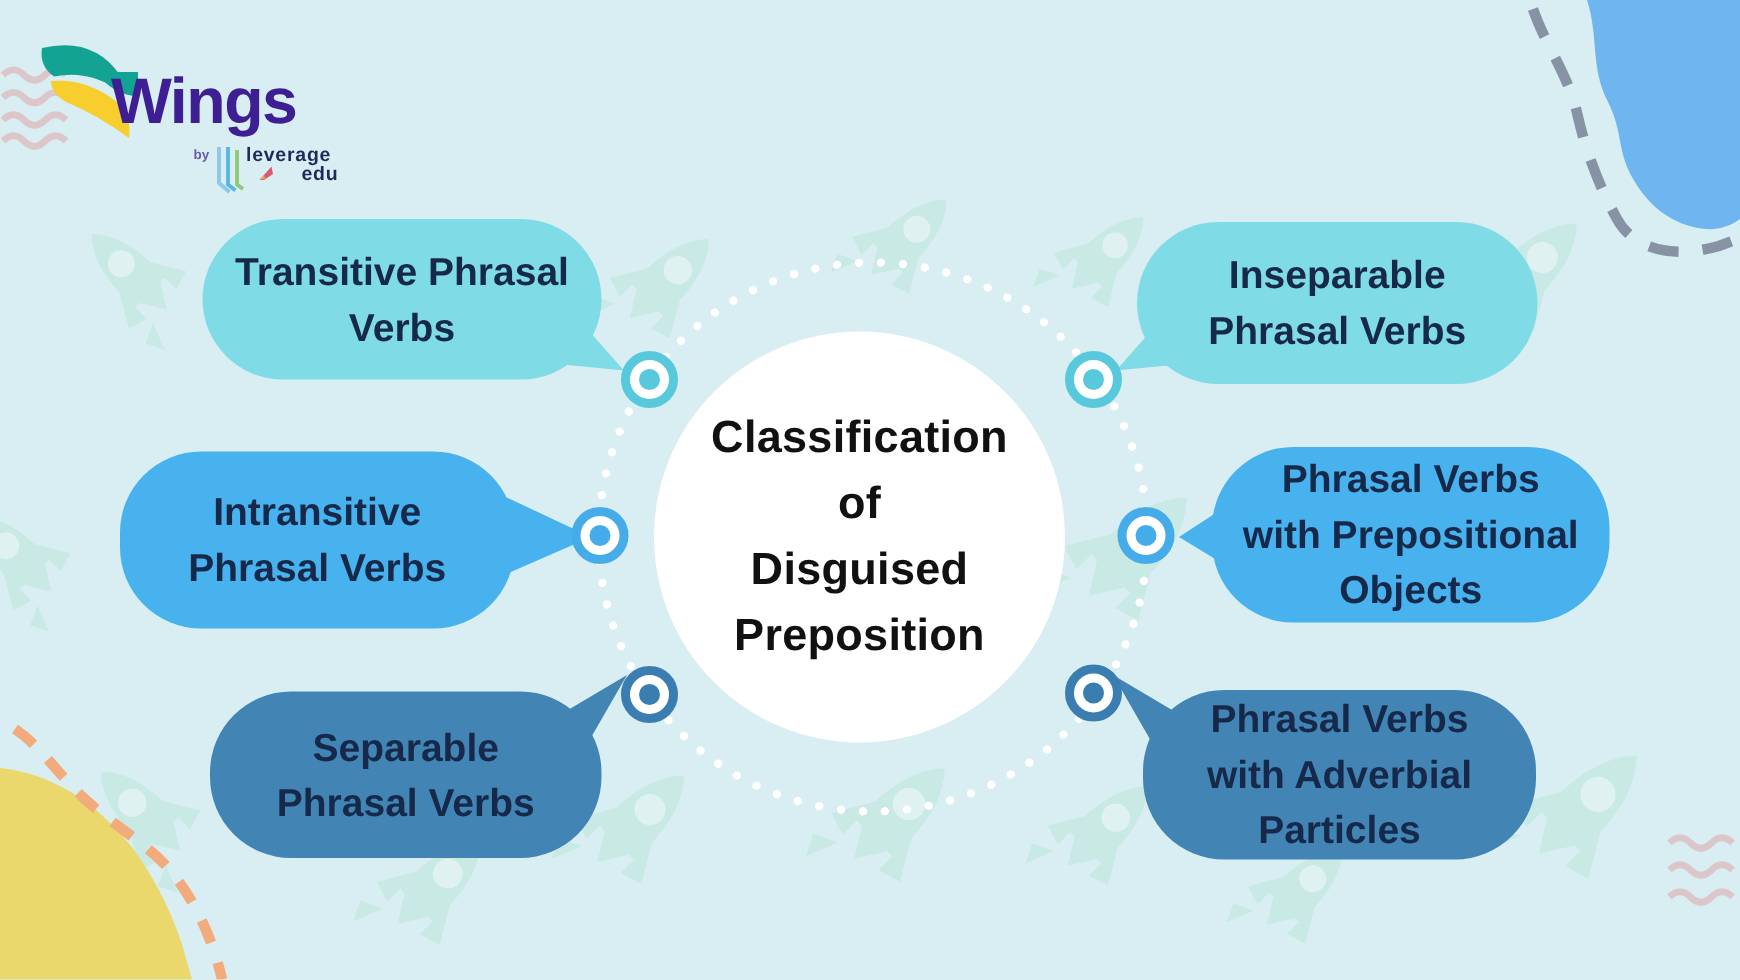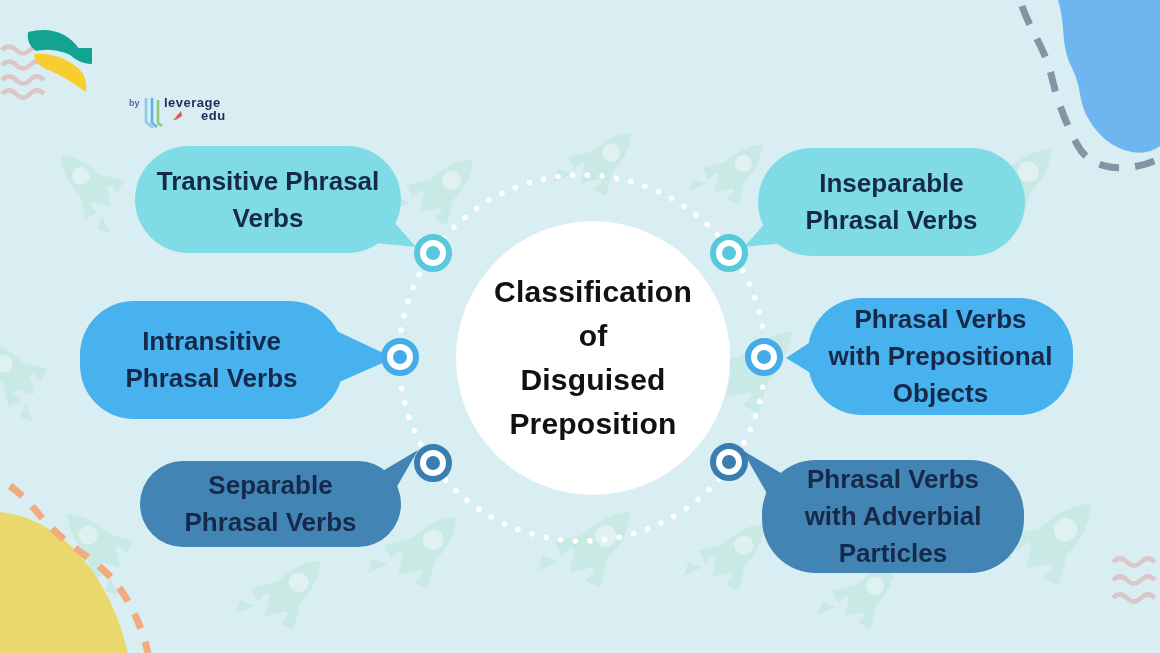--- a/index.html
+++ b/index.html
@@ -4,41 +4,41 @@
 <style>
   html,body{margin:0;padding:0;}
   body{
     width:1160px;height:653px;position:relative;overflow:hidden;
     background:#D9EEF2;
     font-family:"Liberation Sans","DejaVu Sans",sans-serif;
   }
   svg.decor{position:absolute;left:0;top:0;z-index:1;}
   
   .center-circle{
-    position:absolute;left:456px;top:221px;width:274px;height:274px;
+    position:absolute;left:436px;top:221px;width:274px;height:274px;
     border-radius:50%;background:#FFFFFF;z-index:2;
     display:flex;align-items:center;justify-content:center;text-align:center;
   }
   .center-title{
     font-size:30px;font-weight:bold;color:#111111;line-height:44px;
     white-space:pre-line;letter-spacing:0.2px;
   }
   
   .bubble{
     position:absolute;z-index:3;border-radius:54px;
     display:flex;align-items:center;justify-content:center;text-align:center;
     font-weight:bold;font-size:26px;line-height:37px;color:#16294A;
     white-space:pre-line;padding:12px 8px;box-sizing:border-box;
   }
   .bubble.cyan{background:#7FDCE7;}
   .bubble.blue{background:#47B2EE;}
   .bubble.steel{background:#4285B5;}
   .b1{left:135px;top:146px;width:266px;height:107px;}
   .b2{left:80px; top:301px;width:263px;height:118px;}
-  .b3{left:140px;top:461px;width:261px;height:86px;}
+  .b3{left:140px;top:461px;width:261px;height:111px;}
   .b4{left:758px;top:148px;width:267px;height:108px;}
   .b5{left:808px;top:298px;width:265px;height:117px;}
   .b6{left:762px;top:460px;width:262px;height:113px;}
   
   .donut{
     position:absolute;z-index:4;width:38px;height:38px;border-radius:50%;
     background:#FFFFFF;box-sizing:border-box;border:6px solid var(--c);
     display:flex;align-items:center;justify-content:center;
   }
   .donut span{display:block;width:14px;height:14px;border-radius:50%;background:var(--c);}
@@ -172,20 +172,21 @@
 <div class="donut steel d-br">
     <span></span>
   </div>
 
 <div class="logo">
   <svg class="wing" width="66" height="70" viewBox="0 0 66 70">
     <path d="M2,8 Q36,0 54,26 Q58,32 56,38 Q34,22 10,27 Q0,20 2,8 Z" fill="#12A392"></path>
     <path d="M8,30 Q32,28 52,44 Q62,53 60,68 Q38,52 18,44 Q8,38 8,30 Z" fill="#F7CE2D"></path>
     <path d="M38,24 L66,24 L66,40 Q50,40 38,24 Z" fill="#12A392"></path>
   </svg>
+  <div class="brand">Wings</div>
   <div class="by">by</div>
   <svg class="book" width="20" height="34" viewBox="0 0 20 34">
     <path d="M3,2 L3,26 L10,32" fill="none" stroke="#8EC8E8" stroke-width="2.6"></path>
     <path d="M9,2 L9,27 L14,31" fill="none" stroke="#57B6E4" stroke-width="2.6"></path>
     <path d="M15,4 L15,27 L19,30" fill="none" stroke="#90C978" stroke-width="2.6"></path>
   </svg>
   <div class="ltxt">
     <div class="l1">leverage</div>
     <div class="l2">
       <svg width="11" height="11" viewBox="0 0 11 11">

